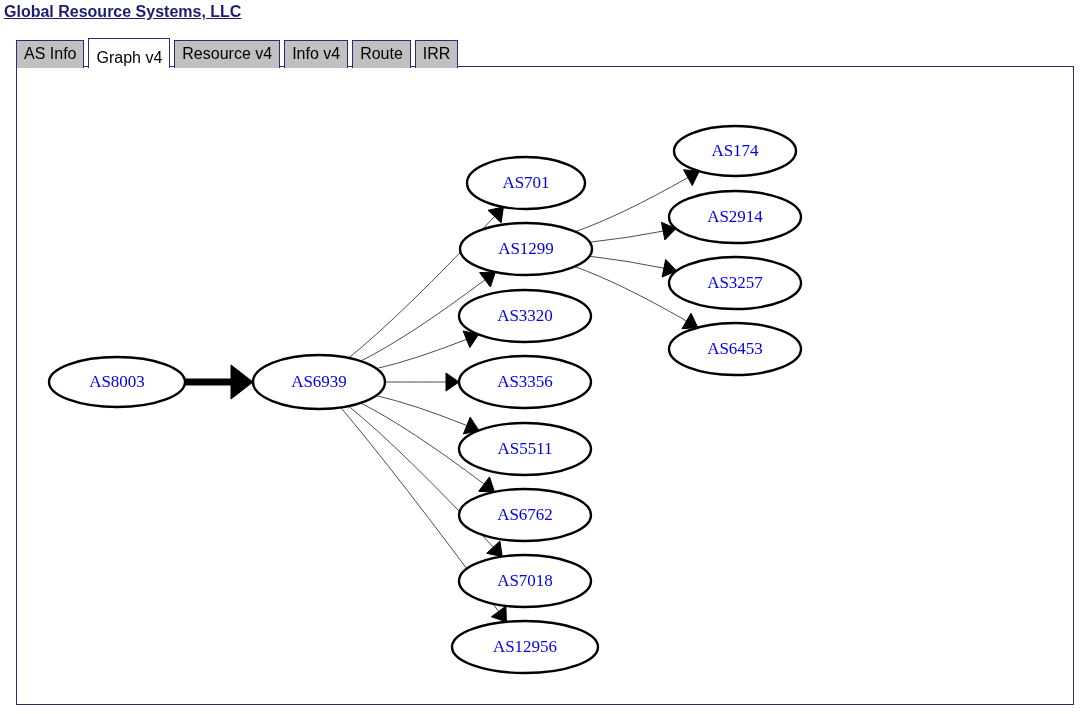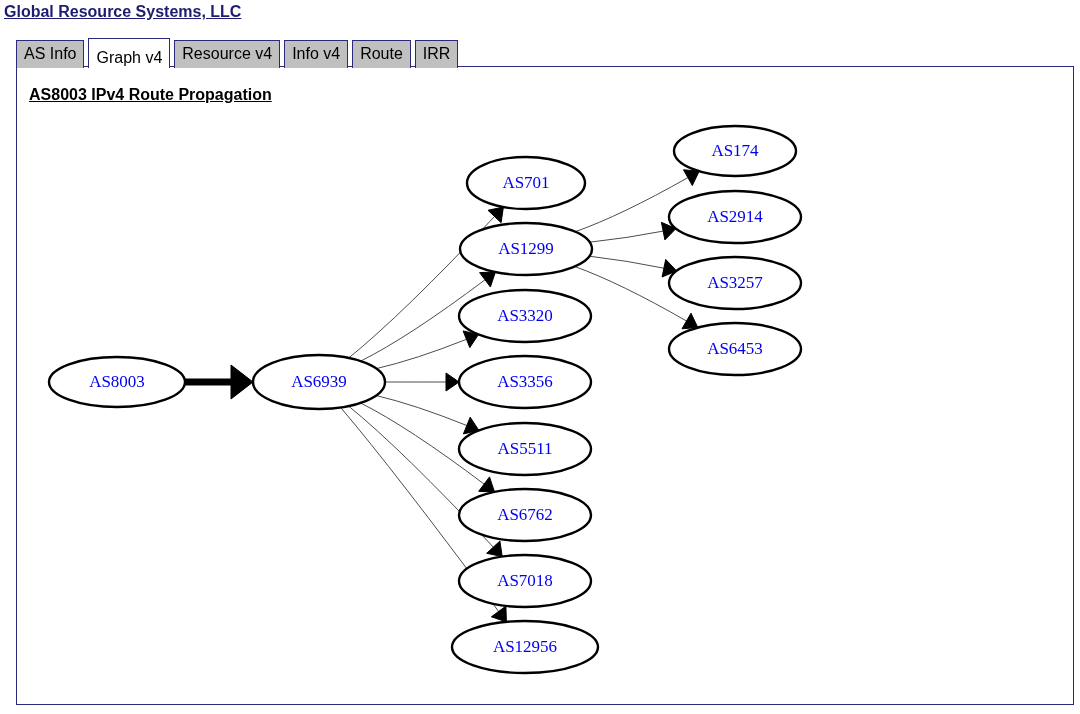--- a/index.html
+++ b/index.html
@@ -140,21 +140,20 @@
     </div>
     <div class="tab">
       <span>Route</span>
     </div>
     <div class="tab">
       <span>IRR</span>
     </div>
   </div>
 
 <div class="panel">
-  <div class="panel-heading">AS8003 IPv4 Route Propagation</div>
 
   <div class="graph-wrap">
     <svg class="graph" id="graph-svg" width="1058" height="637" viewBox="0 0 1058 637">
         <g>
           <path class="edge-line bold" d="M 168.0 315.0 Q 201.0 315.0 214.0 315.0"></path>
           <polygon class="edge-head" points="236.0,315.0 214.0,332.0 214.0,298.0"></polygon>
           <path class="edge-line" d="M 331.8 290.9 Q 385.6 247.3 477.5 149.5"></path>
           <polygon class="edge-head" points="486.4,140.0 484.1,155.7 471.0,143.3"></polygon>
           <path class="edge-line" d="M 343.7 294.1 Q 392.2 269.8 468.0 212.8"></path>
           <polygon class="edge-head" points="478.4,205.0 473.4,220.0 462.6,205.6"></polygon>

